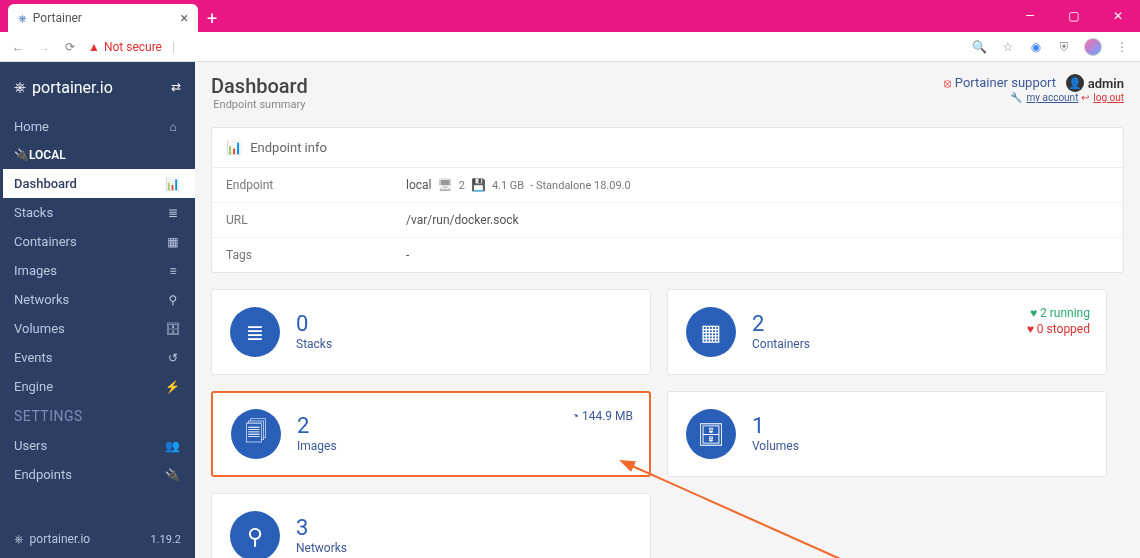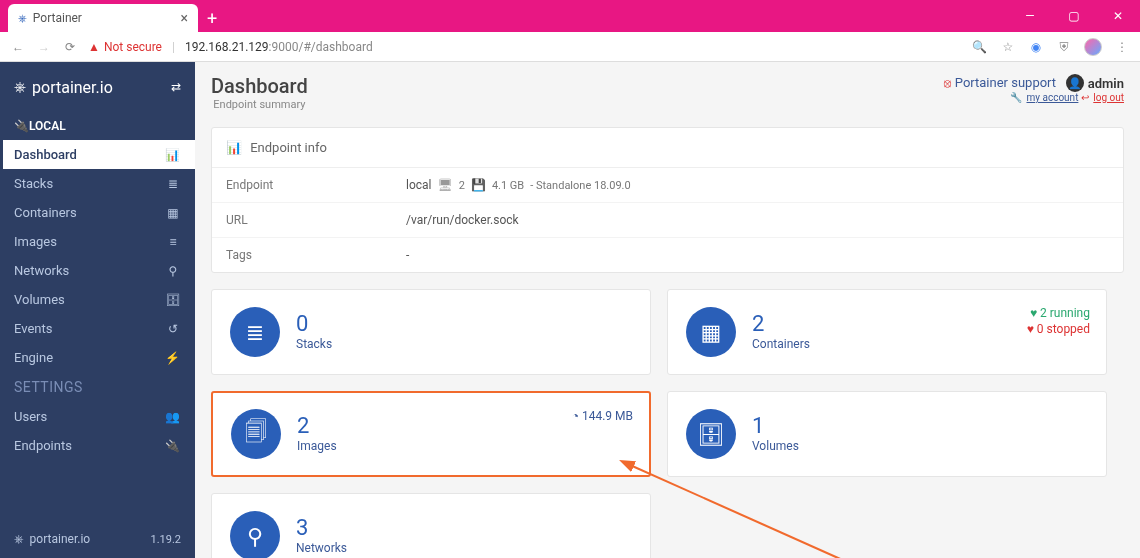--- a/index.html
+++ b/index.html
@@ -81,41 +81,42 @@
 
 <div class="addrbar">
   <span class="addr-ico">←</span>
   <span class="addr-ico" style="color:#ccc;">→</span>
   <span class="addr-ico">⟳</span>
   <span class="nosecure">
     <span>▲</span>
     <span>Not secure</span>
   </span>
   <span style="color:#ccc;">|</span>
-  <span class="url">
-    <span class="url-host">192.168.21.129</span><span>:9000/#/dashboard</span>
-  </span>
   <div class="addr-right">
     <span class="addr-ico">🔍</span>
     <span class="addr-ico">☆</span>
     <span class="addr-ico" style="color:#4285f4;">◉</span>
     <span class="addr-ico">⛨</span>
     <span class="avatar-sm"></span>
     <span class="addr-ico">⋮</span>
   </div>
 </div>
 
 <div class="app">
   <aside class="sidebar">
     <div class="logo">
       <span class="logo-ico">⎈</span>
       <span>portainer.io</span>
       <span class="collapse-ico">⇄</span>
     </div>
     <ul class="menu">
+      <li>
+          <span>Home</span>
+          <span class="mi">⌂</span>
+        </li>
       <li class="menu-head">🔌 <span>LOCAL</span></li>
       <li class="active">
           <span>Dashboard</span>
           <span class="mi">📊</span>
         </li>
       <li>
           <span>Stacks</span>
           <span class="mi">≣</span>
         </li>
       <li>

